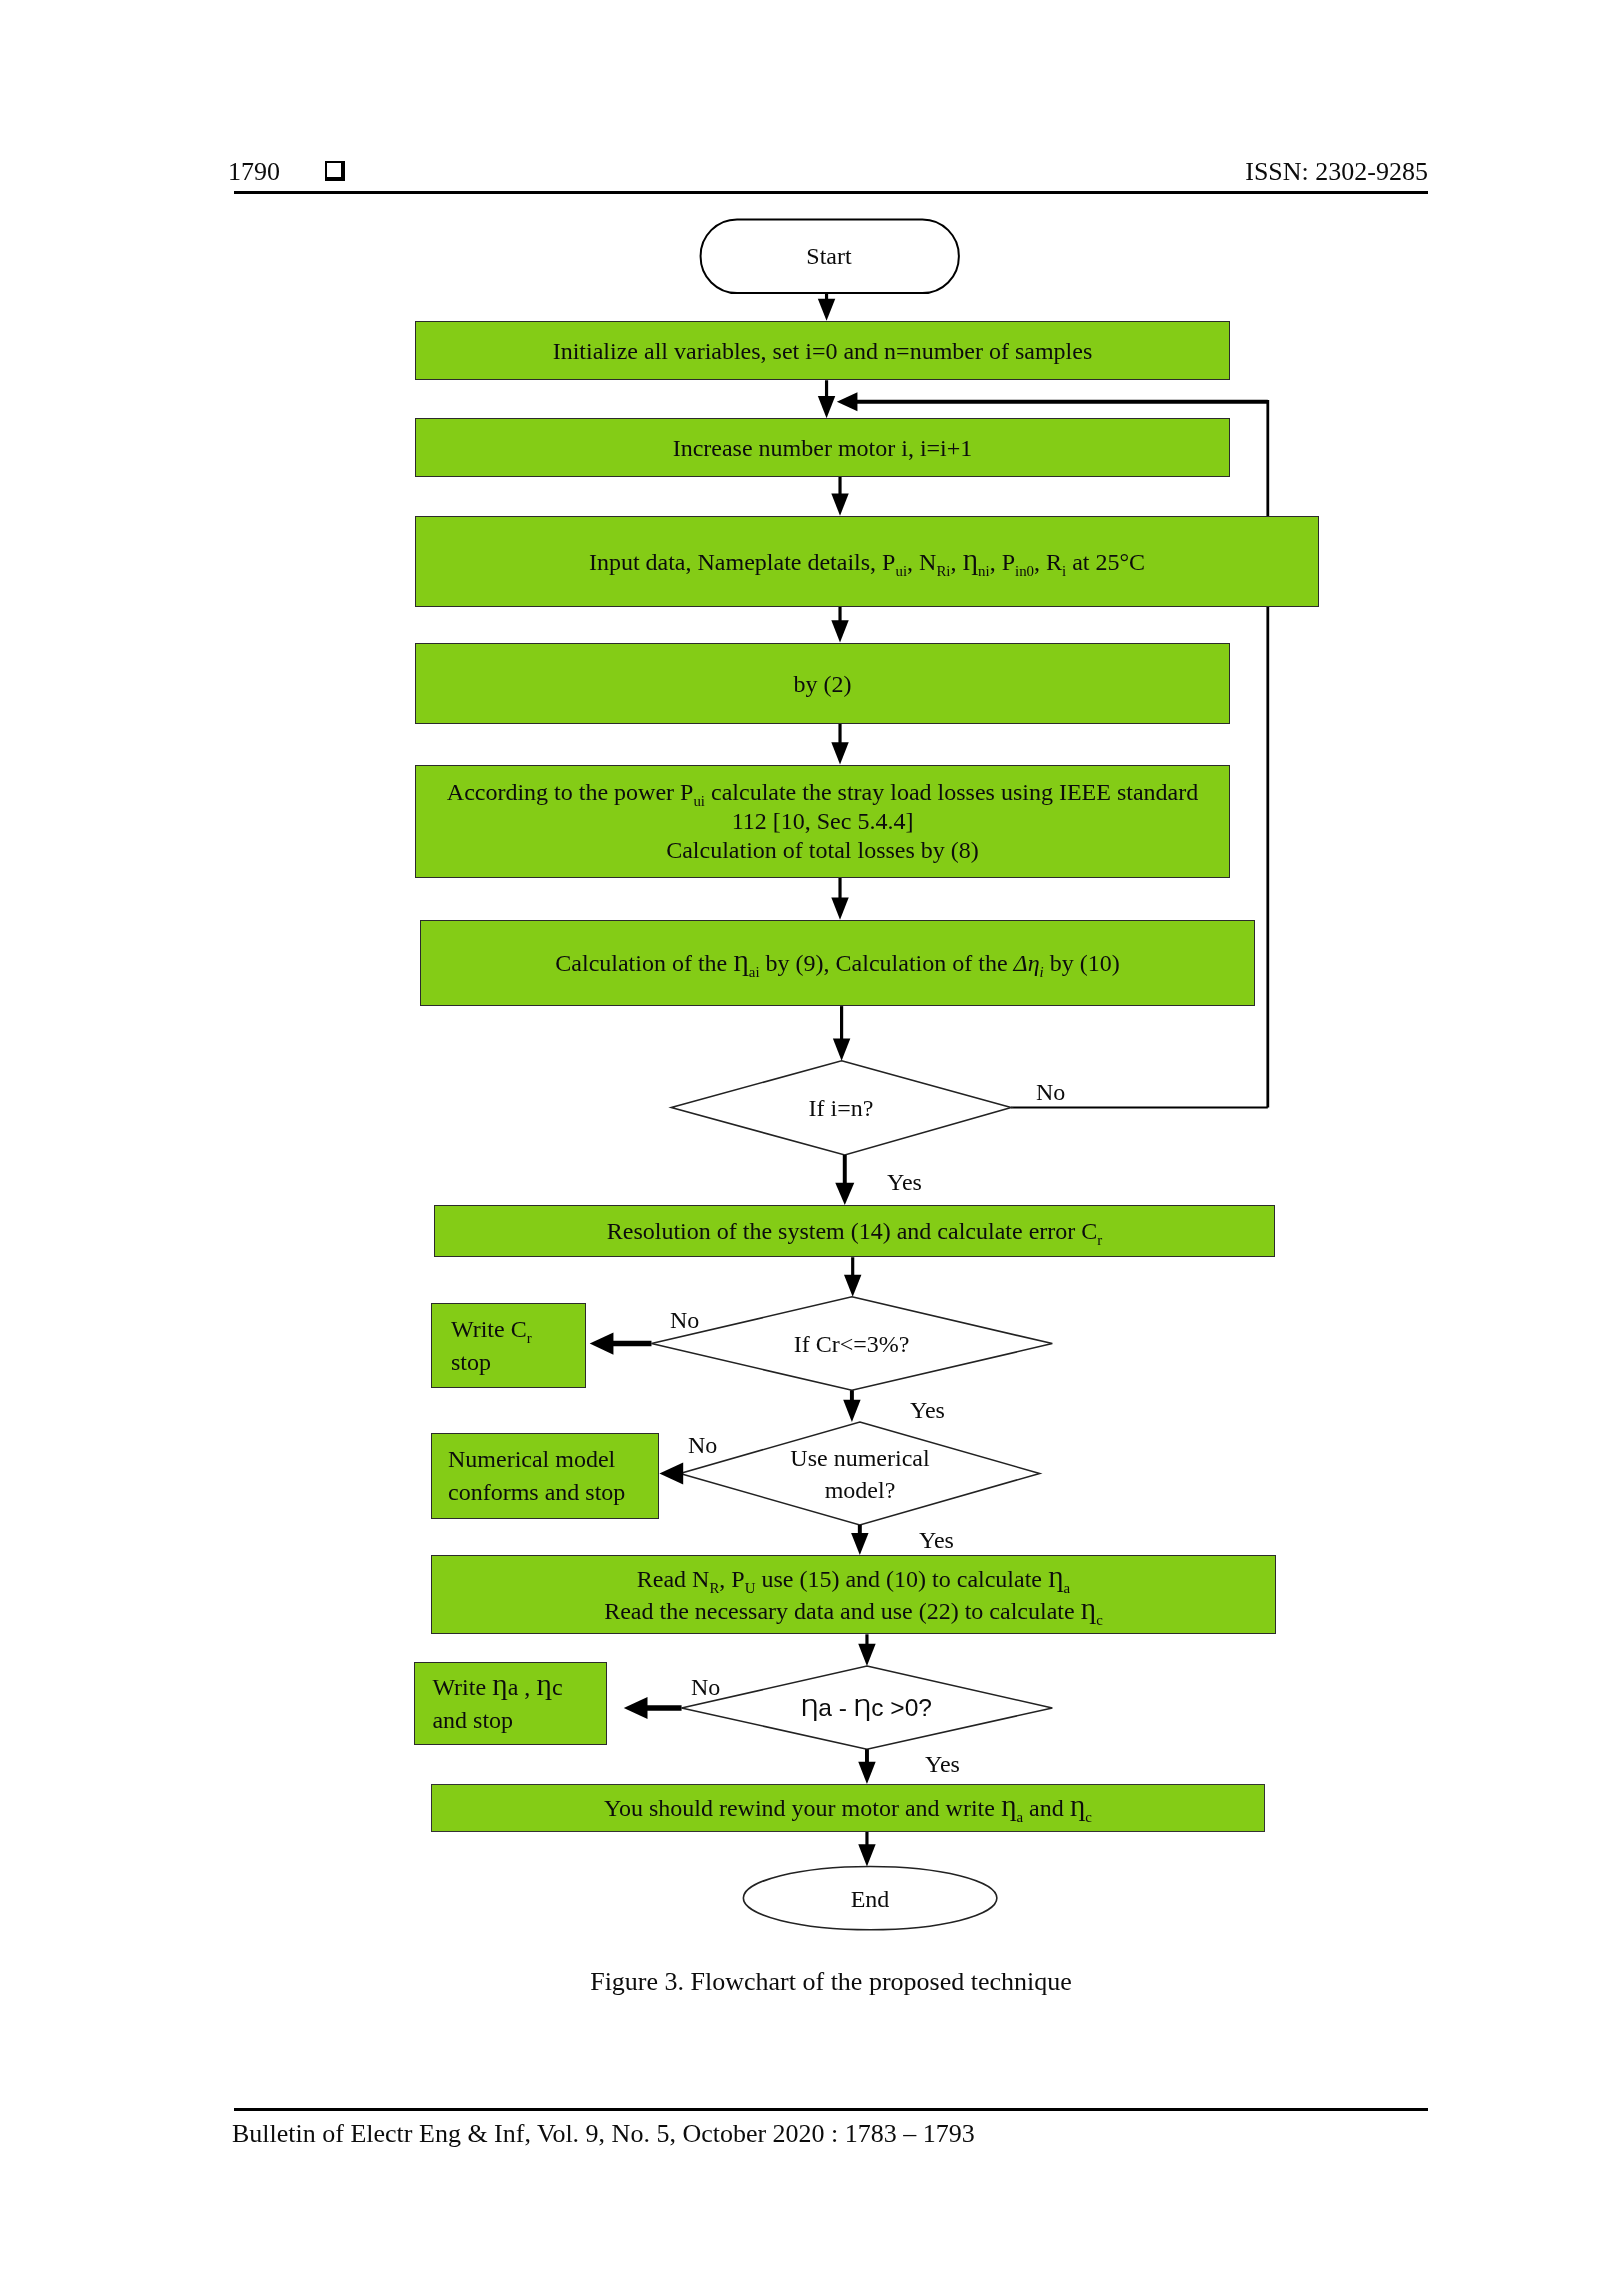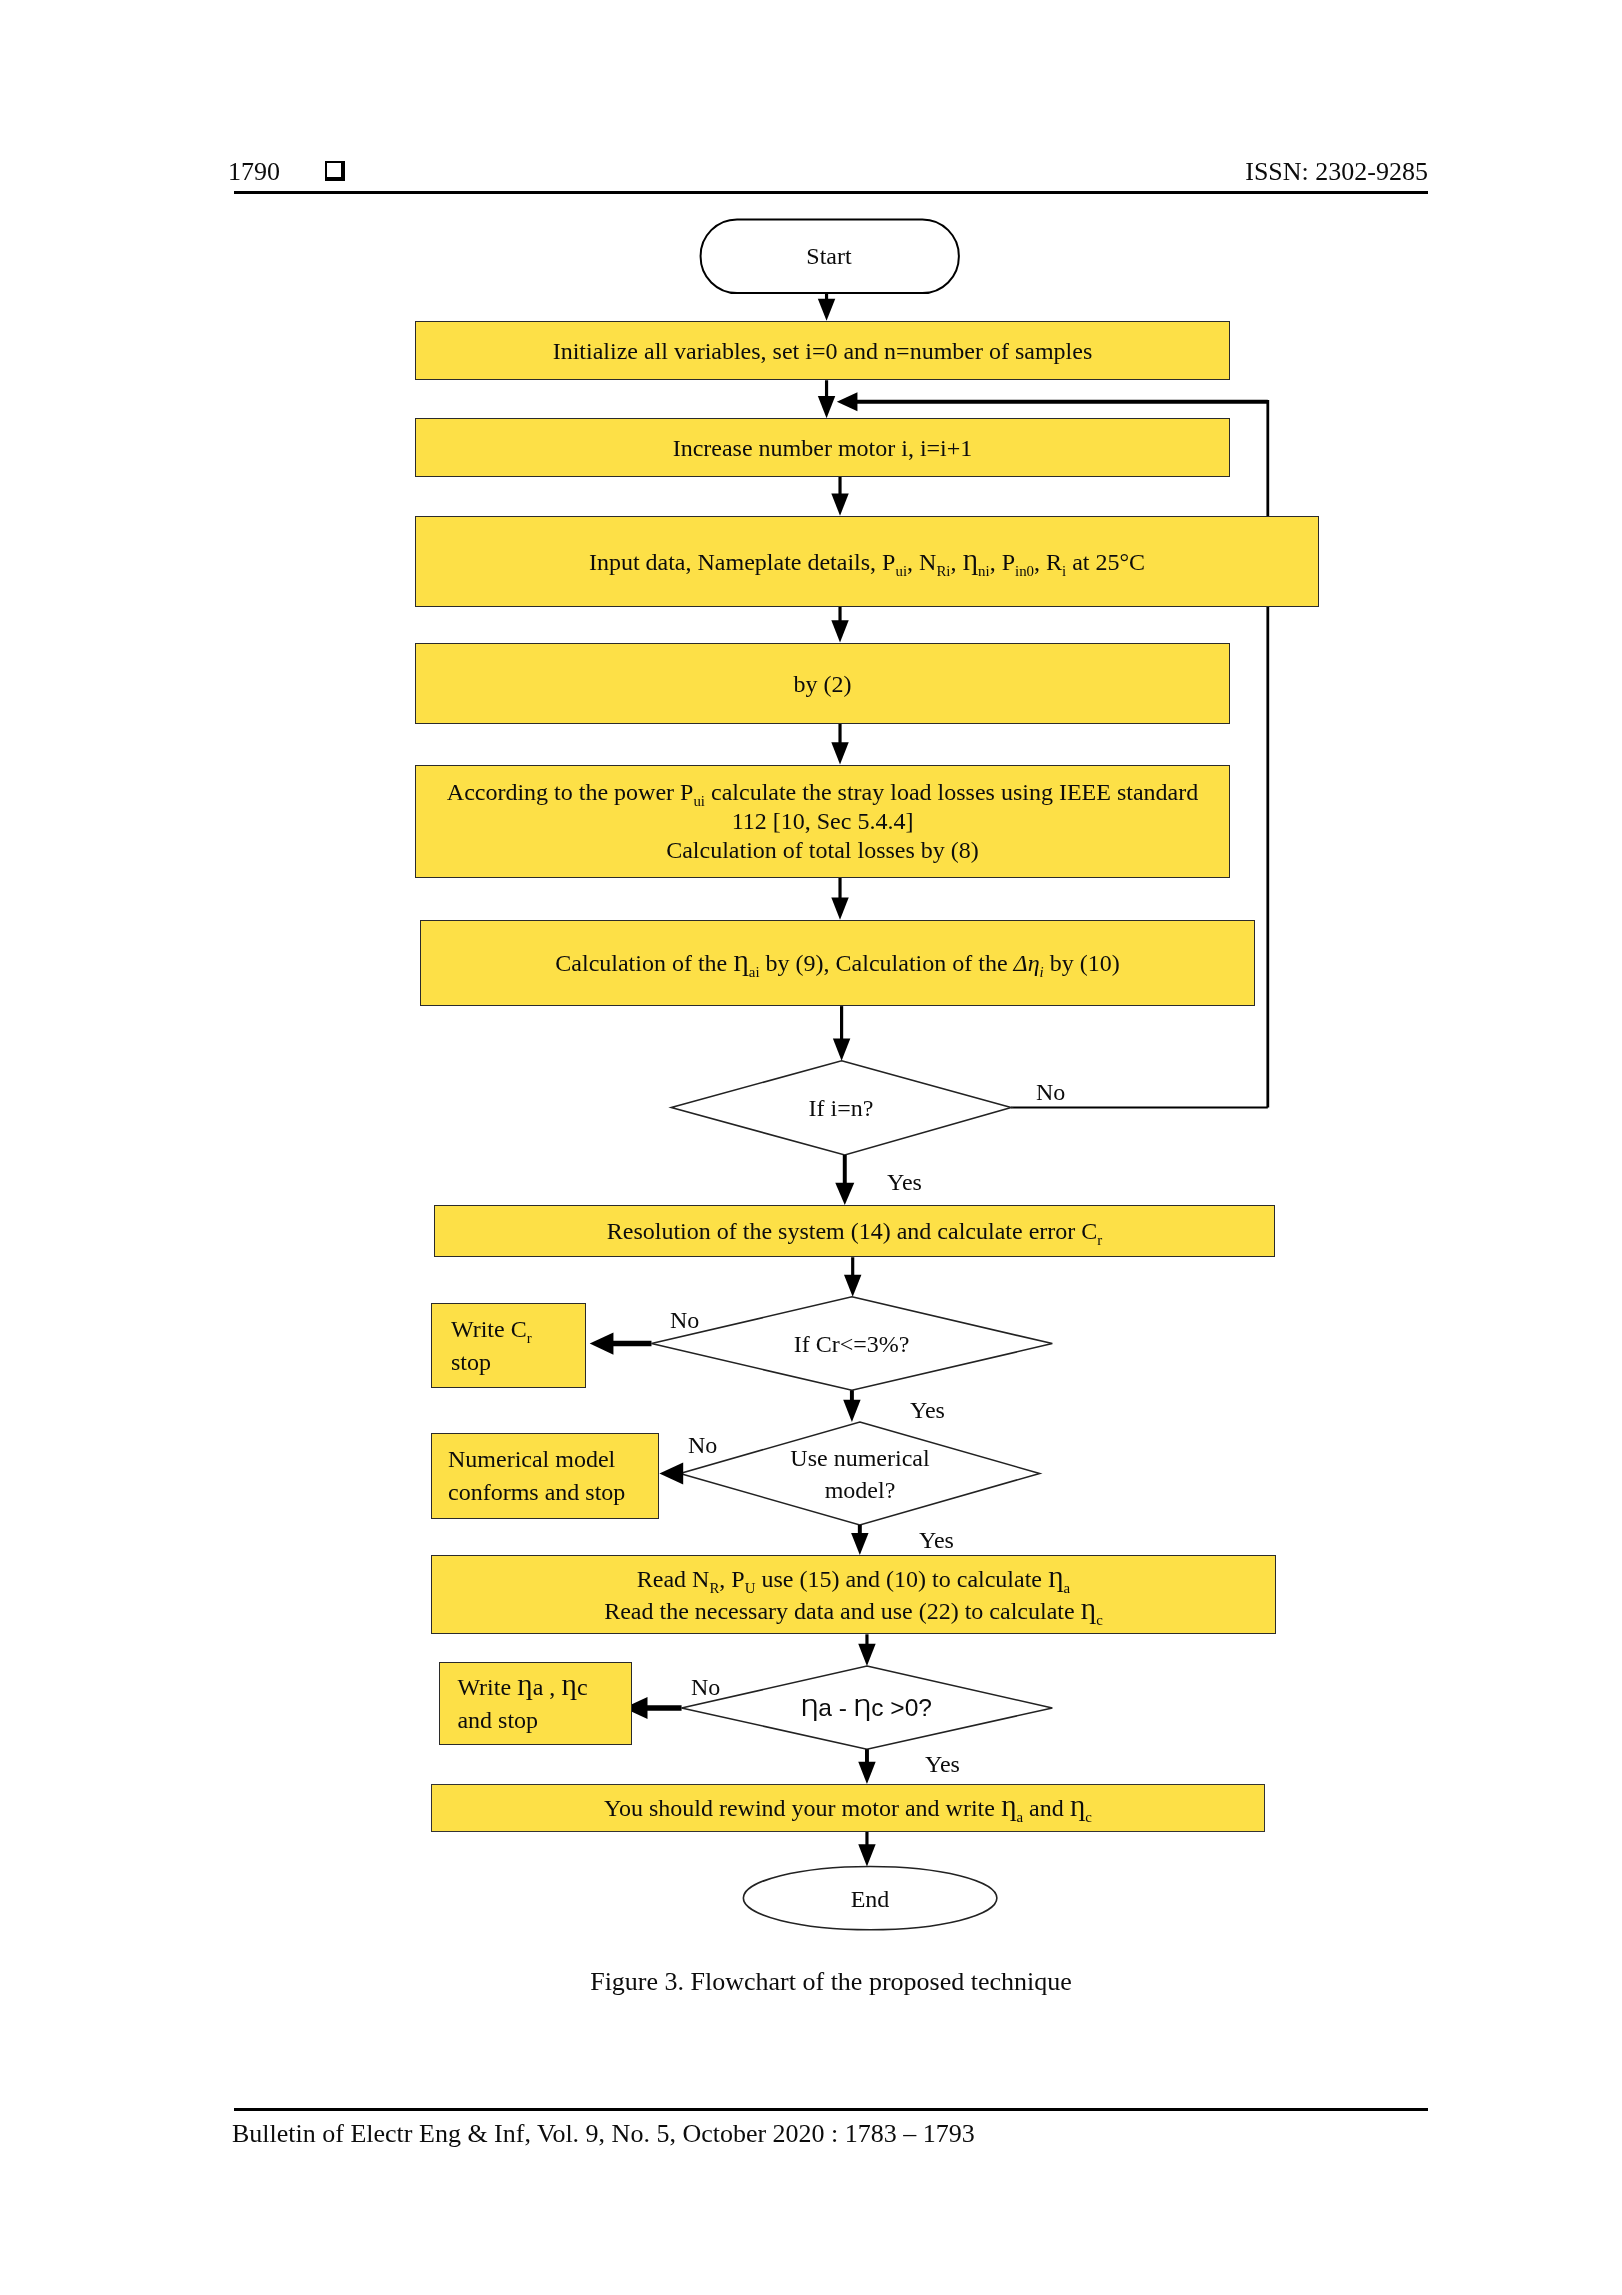--- a/index.html
+++ b/index.html
@@ -7,21 +7,21 @@
     position:relative;width:1623px;height:2295px;background:#ffffff;
     font-family:"Liberation Serif","DejaVu Serif",serif;color:#0c0c0c;
     overflow:hidden;
   }
   .abs{position:absolute;}
   .t33{font-size:26px;line-height:30px;}
   sub{font-size:0.62em;line-height:0;}
   .rule{position:absolute;background:#000;height:3.2px;}
   
   .fbox{
-    position:absolute;border:1.6px solid #2b2b2b;background:#fde047;
+    position:absolute;border:1.6px solid #2b2b2b;background:#84cc16;
     display:flex;flex-direction:column;justify-content:center;align-items:center;
     text-align:center;font-size:24px;line-height:30px;box-sizing:border-box;
   }
   .fbox.leftal{align-items:flex-start;text-align:left;}
   .dlabel{
     position:absolute;display:flex;flex-direction:column;justify-content:center;
     align-items:center;text-align:center;font-size:24px;line-height:32px;
   }
   .branch{position:absolute;font-size:24px;line-height:28.5px;}
   .rich-line{display:block;}
@@ -164,21 +164,21 @@
       <span class="rich-line"><span>conforms and stop</span></span>
     </div>
 
   <div class="fbox" style="left:431px;top:1555px;width:845px;height:79px;line-height:32px;">
       <span class="rich-line"><span>Read N</span><sub>R</sub><span>, P</span><sub>U</sub><span> use (15) and (10) to calculate Ƞ</span><sub>a</sub></span>
       <span class="rich-line"><span>Read the necessary data and use (22) to calculate Ƞ</span><sub>c</sub></span>
     </div>
 
   <div class="dlabel" style="left:681px;top:1666px;width:371px;height:83px;font-family:'Liberation Sans','DejaVu Sans',sans-serif;font-size:24.6px;">Ƞa - Ƞc &gt;0?</div>
 
-  <div class="fbox leftal" style="left:439px;top:1662px;width:193px;height:83px;padding-left:17.4px;line-height:33px;">
+  <div class="fbox leftal" style="left:414px;top:1662px;width:193px;height:83px;padding-left:17.4px;line-height:33px;">
       <span class="rich-line"><span>Write Ƞa , Ƞc</span></span>
       <span class="rich-line"><span>and stop</span></span>
     </div>
 
   <div class="fbox" style="left:431px;top:1784px;width:834px;height:48px;border-color:#333;">
       <span class="rich-line"><span>You should rewind your motor and write Ƞ</span><sub>a</sub><span> and Ƞ</span><sub>c</sub></span>
     </div>
 
   <div class="dlabel" style="left:743px;top:1867px;width:254px;height:63px;">End</div>
 

